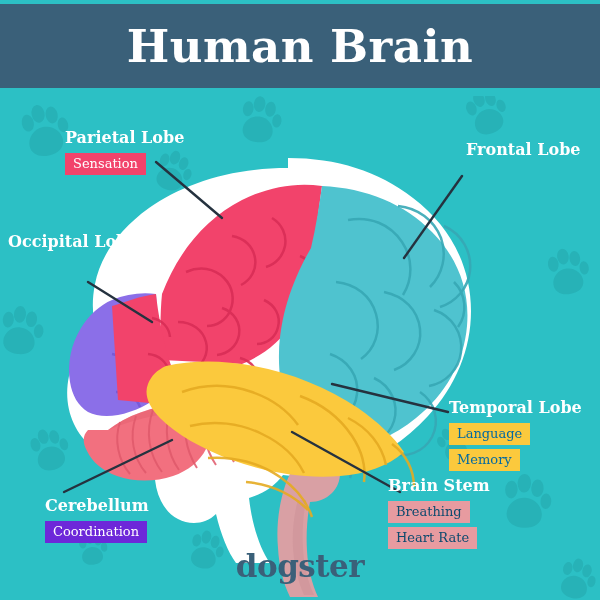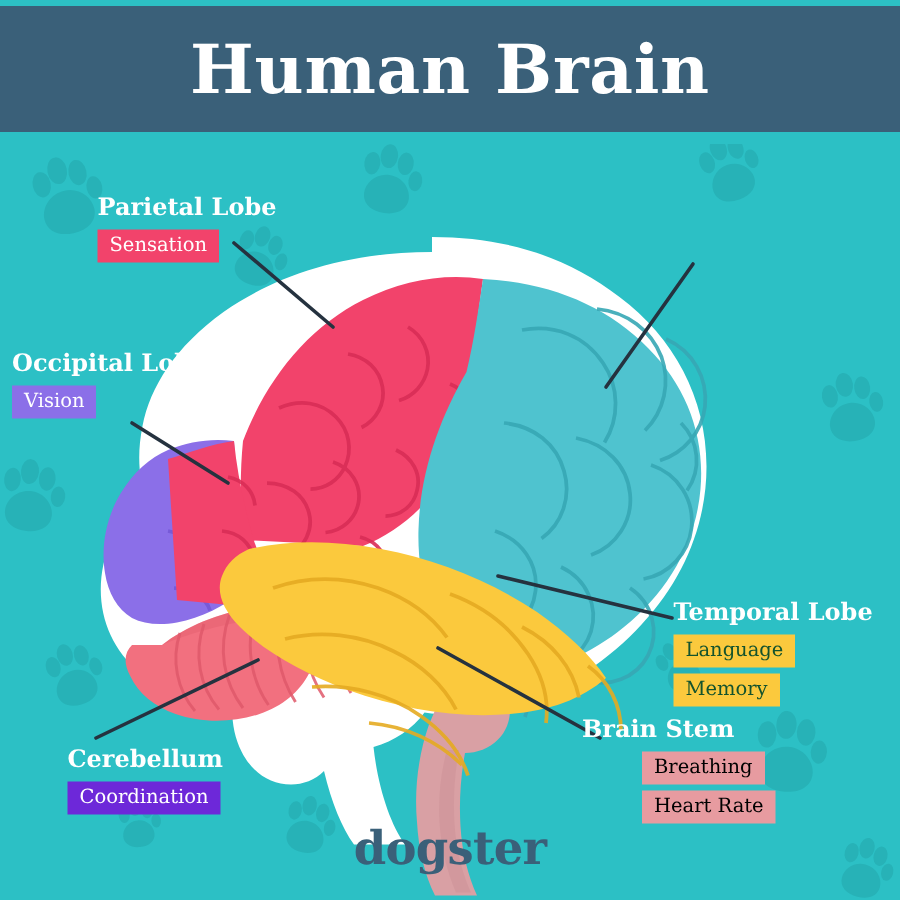--- a/index.html
+++ b/index.html
@@ -40,22 +40,22 @@
     line-height:20px;margin-bottom:5px;
   }
   .badge{
     display:inline-block;font-family:"DejaVu Serif",serif;
     font-size:13px;line-height:15px;padding:3px 8px 4px 8px;
     white-space:nowrap;margin-bottom:4px;
   }
   .badge.pink{background:#f2436b;color:#ffffff;}
   .badge.purple{background:#8b6fe8;color:#ffffff;}
   .badge.dteal{background:#189a9e;color:#ffffff;}
-  .badge.yellow{background:#fbc93d;color:#14532d;}
-  .badge.rose{background:#e79ba0;color:#000000;margin-left:40px;}
+  .badge.yellow{background:#fbc93d;color:#0369a1;}
+  .badge.rose{background:#e79ba0;color:#0c4a6e;}
   .badge.salmon{background:#6d28d9;color:#ffffff;}
   .ca-right{text-align:left;}
   .ca-right .ttl{text-align:left;}
   .stack{display:flex;flex-direction:column;align-items:flex-start;}
   
   .logo{
     position:absolute;left:0;top:548px;width:600px;text-align:center;
     font-family:"DejaVu Serif",serif;font-weight:bold;
     font-size:31px;color:#3a6079;letter-spacing:-.5px;
   }
@@ -306,26 +306,24 @@
 
   <div class="callout" style="left:65px;top:128px;">
     <div class="ttl">Parietal Lobe</div>
     <div class="stack">
       <span class="badge pink">Sensation</span>
     </div>
   </div>
 
   <div class="callout" style="left:8px;top:232px;">
     <div class="ttl">Occipital Lobe</div>
-    <div class="stack">
-      <span class="badge purple">Vision</span>
-    </div>
   </div>
 
   <div class="callout ca-right" style="left:466px;top:140px;">
+    <div class="ttl">Frontal Lobe</div>
   </div>
 
   <div class="callout ca-right" style="left:449px;top:398px;">
     <div class="ttl">Temporal Lobe</div>
     <div class="stack">
       <span class="badge yellow">Language</span>
       <span class="badge yellow">Memory</span>
     </div>
   </div>
 

